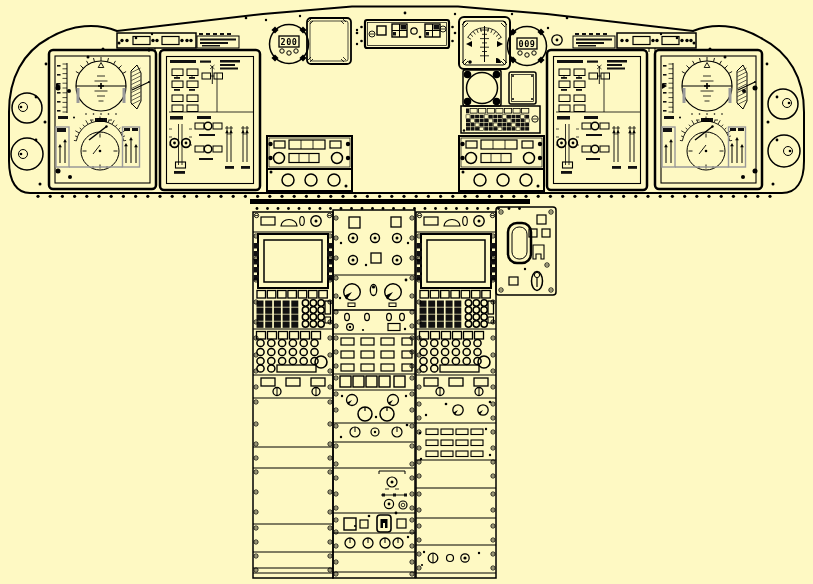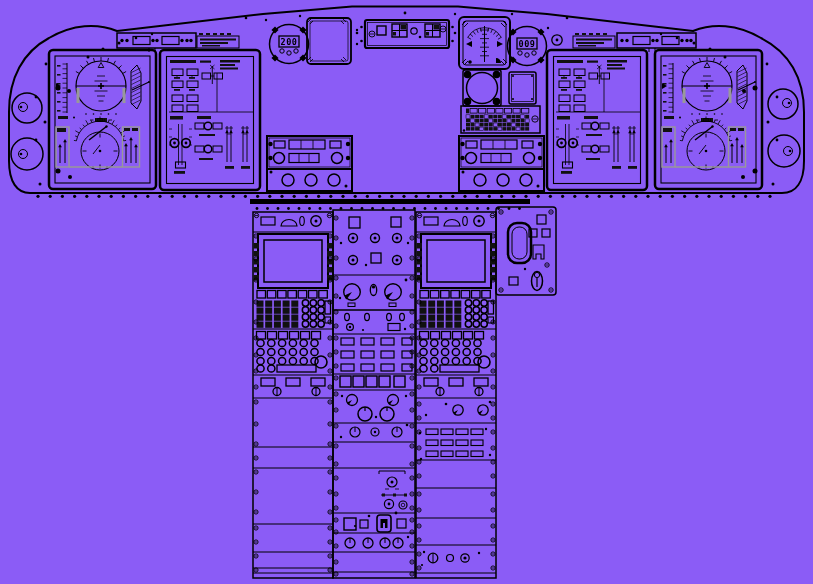--- a/index.html
+++ b/index.html
@@ -1,16 +1,16 @@
 <!DOCTYPE html>
 <html><head>
 <meta charset="utf-8">
 <style>
   html,body{margin:0;padding:0;background:#fff;}
-  .canvas{position:relative;width:813px;height:584px;background:#8b5cf6;overflow:hidden;}
+  .canvas{position:relative;width:813px;height:584px;background:#fef9c3;overflow:hidden;}
   svg{display:block;}
   .lcd{font-family:"DejaVu Sans Mono",monospace;font-size:8.5px;font-weight:bold;fill:#000;letter-spacing:.5px;}
 </style>
 </head>
 <body>
 
 <div class="canvas">
 <svg id="diagram" width="813" height="584" viewBox="0 0 813 584">
   <g>
         <path d="M30,193 C17,193 9,182 9,161 L9,112 C9,78 23,52 49,38 C73,24 97,23 117,31 L263,14 L352,6.5 L458,6.5 L547,14 L693,31 C713,23 737,24 761,38 C789,52 804,78 804,112 L804,161 C804,182 796,193 782,193 Z" fill="none" stroke="#000000" stroke-width="2"></path>

